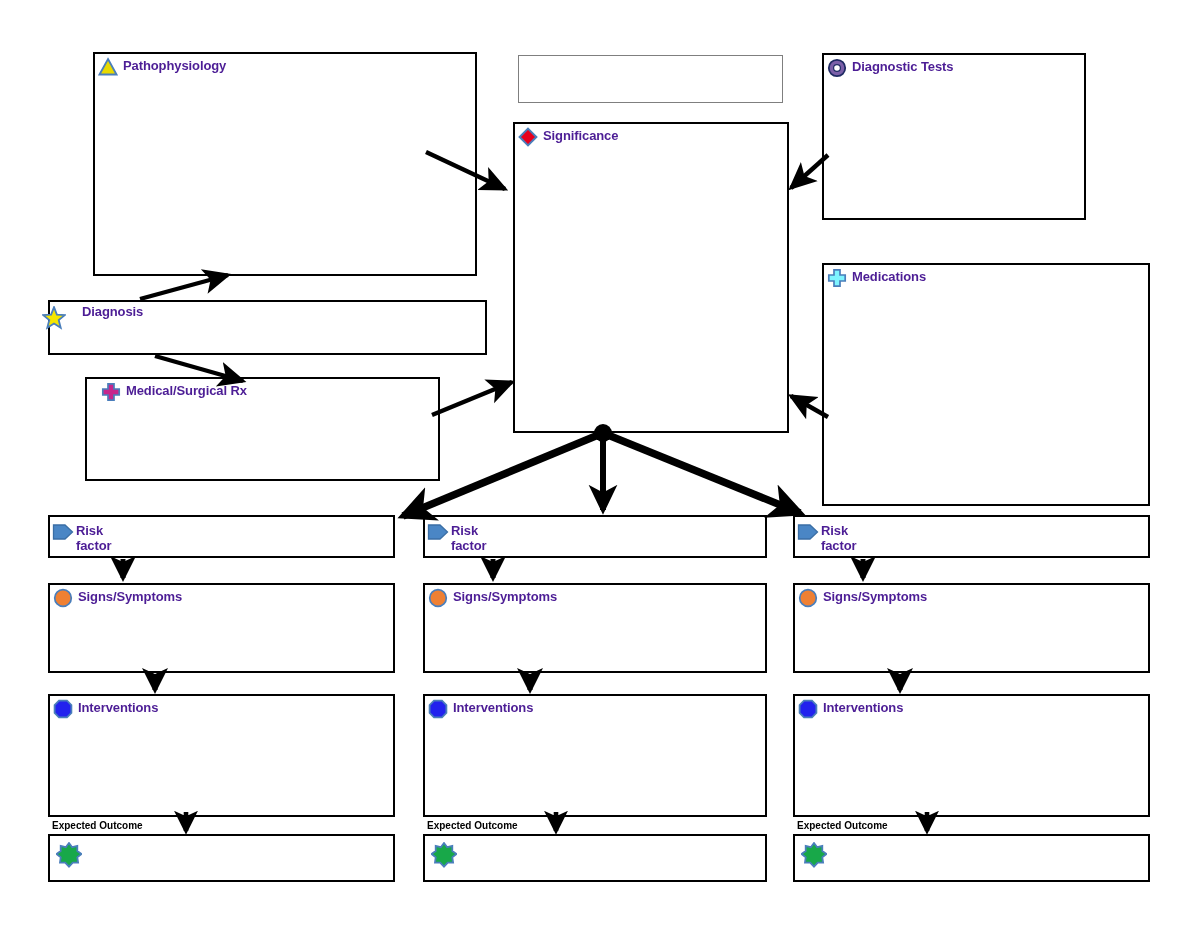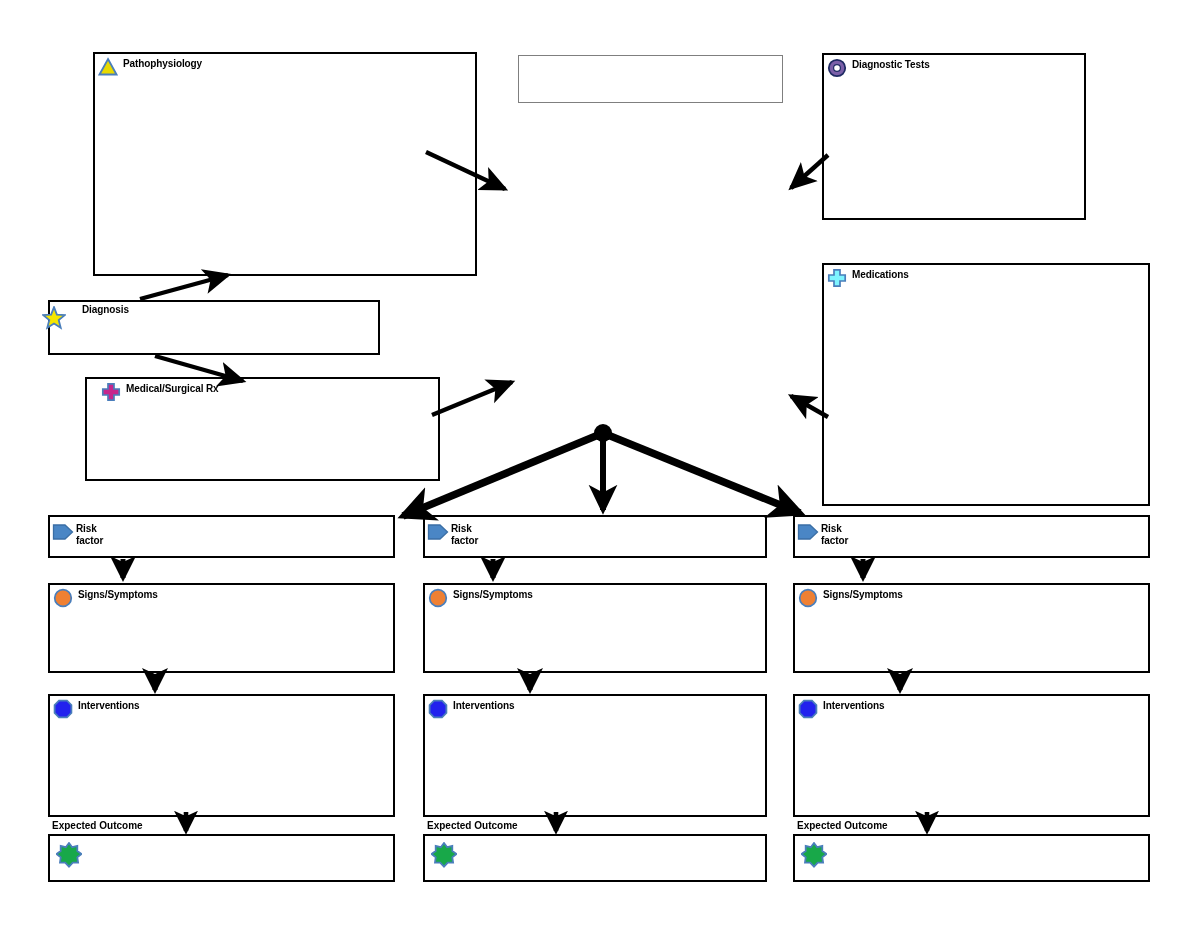--- a/index.html
+++ b/index.html
@@ -25,23 +25,23 @@
     border: 2px solid #000000;
     z-index: 3;
   }
   .box.thin {
     border: 1px solid #7f7f7f;
   }
   .box-label {
     position: absolute;
     top: 4px;
     left: 28px;
-    font-size: 10px;
+    font-size: 13px;
     font-weight: bold;
-    color: #000000;
+    color: #4c1d95;
     line-height: 1.18;
     white-space: pre-line;
     letter-spacing: -0.1px;
   }
   .box-label.two-line {
     top: 6px;
   }
   .icon {
     position: absolute;
     top: 3px;
@@ -167,41 +167,49 @@
     <span class="icon">
       <svg width="20" height="20" viewBox="0 0 20 20">
         <polygon points="10,2 18.5,17.5 1.5,17.5" fill="#e8d900" stroke="#4a7ebb" stroke-width="1.8"></polygon>
       </svg>
     </span>
     <span class="box-label">Pathophysiology</span>
   </div>
 
   <div class="box thin" style="left:518px; top:55px; width:265px; height:48px;"></div>
 
+  <div class="box" style="left:513px; top:122px; width:276px; height:311px;">
+    <span class="icon">
+      <svg width="20" height="20" viewBox="0 0 20 20">
+        <polygon points="10,1.6 18.4,10 10,18.4 1.6,10" fill="#e8001c" stroke="#4a7ebb" stroke-width="2"></polygon>
+      </svg>
+    </span>
+    <span class="box-label">Significance</span>
+  </div>
 
   <div class="box" style="left:822px; top:53px; width:264px; height:167px;">
     <span class="icon">
       <svg width="20" height="20" viewBox="0 0 20 20">
         <circle cx="10" cy="10" r="8.2" fill="#7b5fa8" stroke="#1f2a63" stroke-width="1.8"></circle>
         <circle cx="10" cy="10" r="3.4" fill="#ffffff" stroke="#1f2a63" stroke-width="1.2"></circle>
       </svg>
     </span>
     <span class="box-label">Diagnostic Tests</span>
   </div>
 
   <div class="box" style="left:822px; top:231px; width:328px; height:243px;margin-top:32px;">
     <span class="icon">
       <svg width="20" height="20" viewBox="0 0 20 20">
         <polygon points="7,1.8 13,1.8 13,7 18.2,7 18.2,13 13,13 13,18.2 7,18.2 7,13 1.8,13 1.8,7 7,7" fill="#7ef4ff" stroke="#4a7ebb" stroke-width="1.7"></polygon>
       </svg>
     </span>
     <span class="box-label">Medications</span>
   </div>
 
-  <div class="box" style="left:48px; top:300px; width:332px; height:55px;">
+  <div class="box" style="left:48px; top:300px; width:439px; height:55px;">
     <span class="icon icon-outside-left">
       <svg width="24" height="24" viewBox="0 0 24 24">
         <polygon points="12,1.2 14.9,8.6 22.8,9.1 16.7,14.1 18.7,21.8 12,17.5 5.3,21.8 7.3,14.1 1.2,9.1 9.1,8.6" fill="#f5e600" stroke="#4a7ebb" stroke-width="1.8"></polygon>
       </svg>
     </span>
     <span class="box-label" style="left:32px; top:2px;">Diagnosis</span>
   </div>
 
   <div class="box" style="left:85px; top:377px; width:355px; height:104px;text-align:right;">
     <span class="icon" style="left:14px;">

